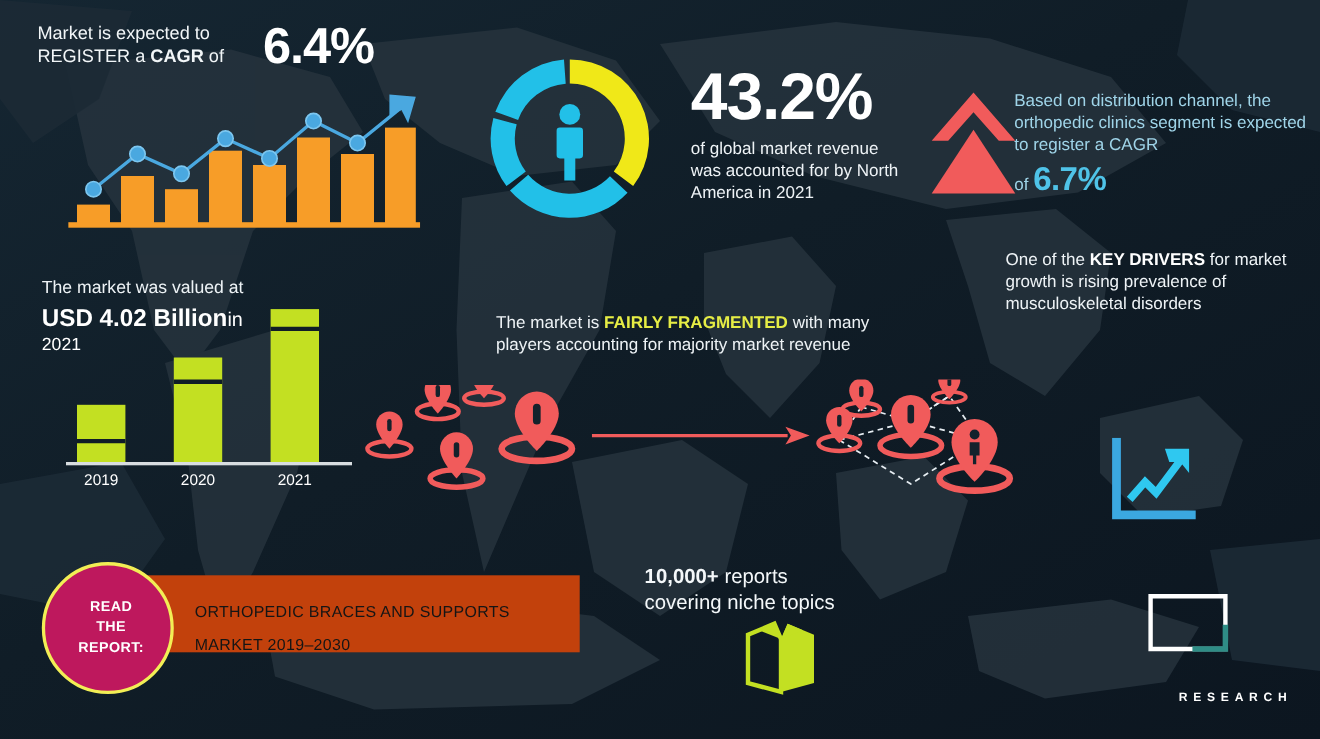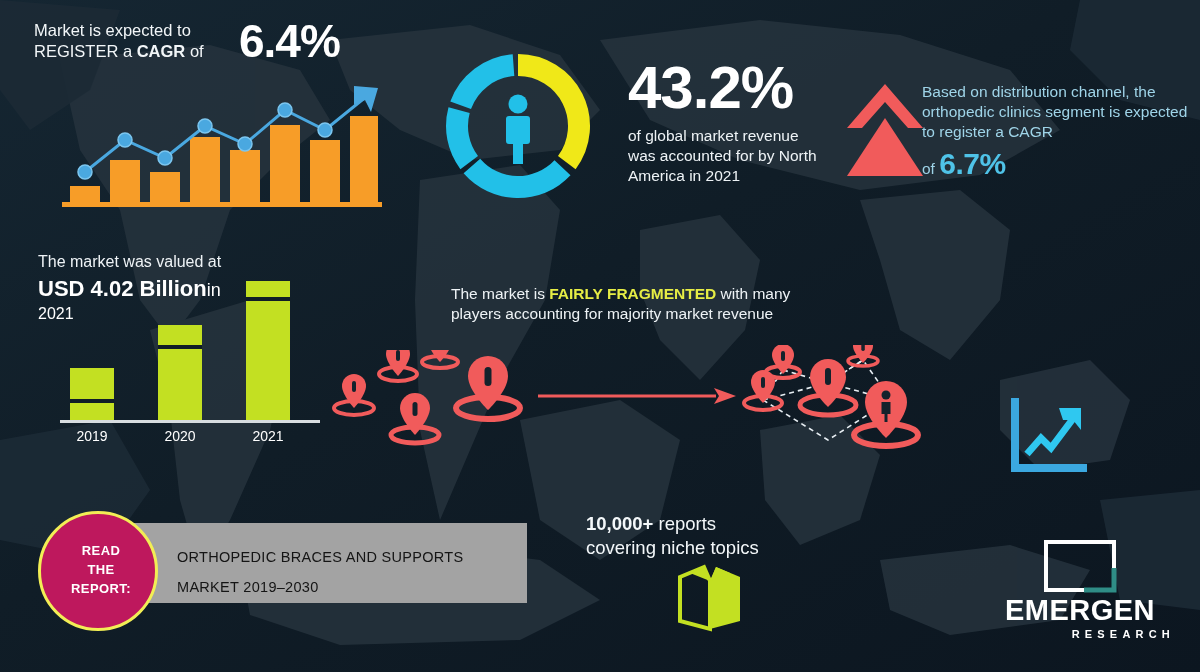--- a/index.html
+++ b/index.html
@@ -51,21 +51,21 @@
 
   
   #pins-left{left:330px;top:350px;width:210px;height:105px;}
   #arrow-mid{left:538px;top:385px;width:200px;height:22px;}
   #pins-right{left:733px;top:345px;width:190px;height:120px;}
 
   
   #chart-icon{left:1007px;top:398px;width:82px;height:80px;}
 
   
-  #banner{left:95px;top:523px;width:432px;height:80px;background:#a3a3a3;}
+  #banner{left:95px;top:523px;width:432px;height:70px;background:#c2410c;}
   #banner-text{position:absolute;left:82px;top:20px;width:330px;color:#151515;font-size:14.5px;line-height:2.05;letter-spacing:.3px;}
   #read-circle{left:38px;top:511px;width:120px;height:120px;border-radius:50%;
     background:#be185d;border:3px solid #f2ee55;box-sizing:border-box;}
   #read-circle-label{position:absolute;top:28px;left:0;width:120px;text-align:center;
     font-size:13px;font-weight:bold;line-height:1.45;color:#ffffff;letter-spacing:.4px;}
 
   
   #reports-block{left:586px;top:512px;width:230px;font-size:18.5px;color:#f4f8fa;}
   #reports-block b{font-weight:bold;}
   #book-icon{left:674px;top:563px;width:72px;height:70px;}
@@ -172,20 +172,23 @@
   </svg>
 
   <div class="abs txt" id="dist-block">
     <div>Based on distribution channel, the orthopedic clinics segment is expected to register a CAGR</div>
     <div style="margin-top:4px;">
       <span id="dist-of">of</span>
       <span id="dist-value">6.7%</span>
     </div>
   </div>
 
+  <div class="abs txt" id="drivers-block">
+    <span>One of the </span><b>KEY DRIVERS</b><span> for market growth is rising prevalence of musculoskeletal disorders</span>
+  </div>
 
   <div class="abs txt" id="usd-block">
     <div id="usd-lead">The market was valued at</div>
     <div id="usd-value">
       <span>USD 4.02 Billion</span><span class="light">in</span>
     </div>
     <div id="usd-year">2021</div>
   </div>
 
   <svg class="abs" id="greenbars" viewBox="0 0 260 170">
@@ -311,17 +314,16 @@
     <path d="M66 14 L42 4 L36 18 L36 66 L66 58 Z" fill="#c3e022"></path>
     <path d="M36 18 L30 4 L16 10 Z" fill="#c3e022"></path>
     <path d="M36 18 L42 4 L56 10 Z" fill="#c3e022"></path>
   </svg>
 
   <div class="abs" id="logo">
     <svg style="position:absolute;left:55px;top:0;width:80px;height:60px;" viewBox="0 0 80 60">
       <path d="M6 6 L74 6 L74 54 L6 54 Z" fill="none" stroke="#ffffff" stroke-width="4"></path>
       <path d="M74 32 L74 54 L44 54" fill="none" stroke="#2f8d86" stroke-width="5"></path>
     </svg>
-    <div id="logo-name">EMERGEN</div>
     <div id="logo-sub">RESEARCH</div>
   </div>
 
 </div>
 
 </body></html>

